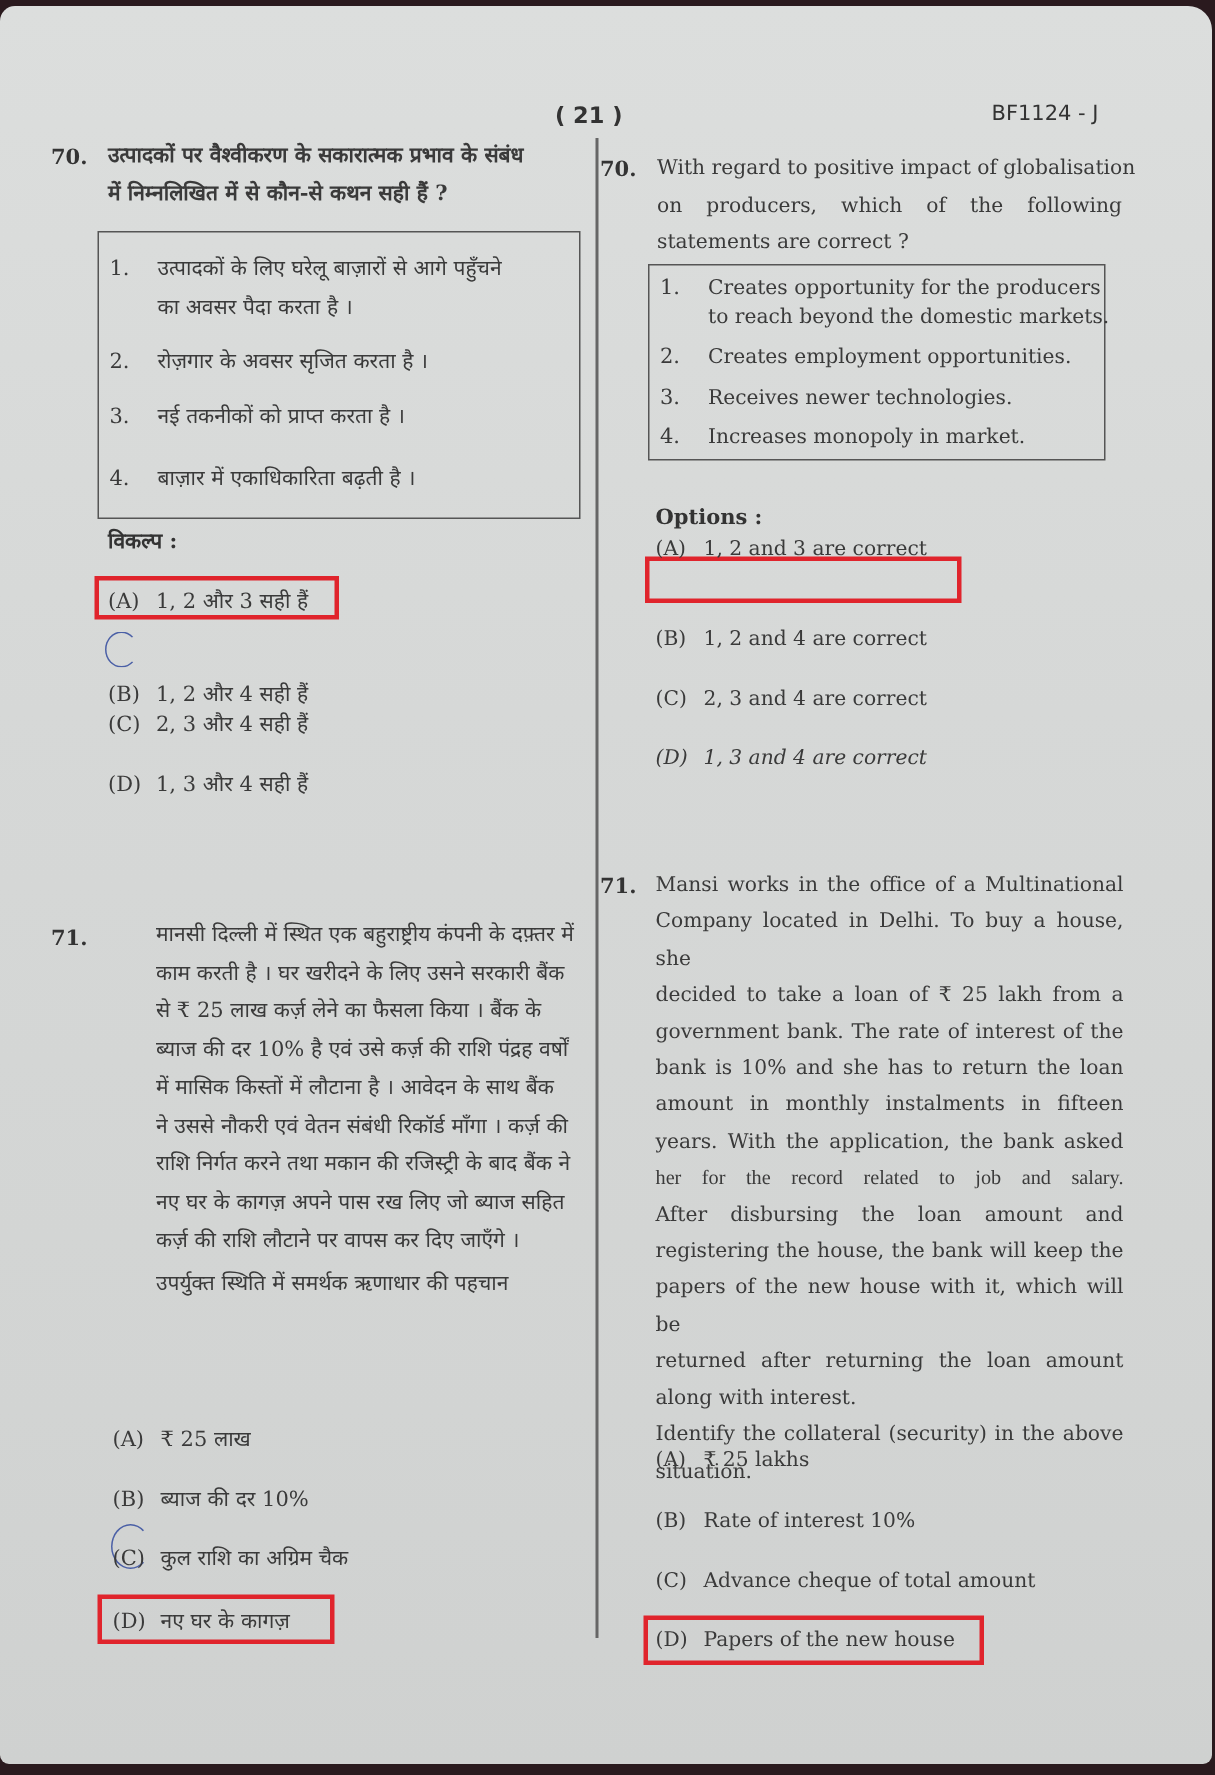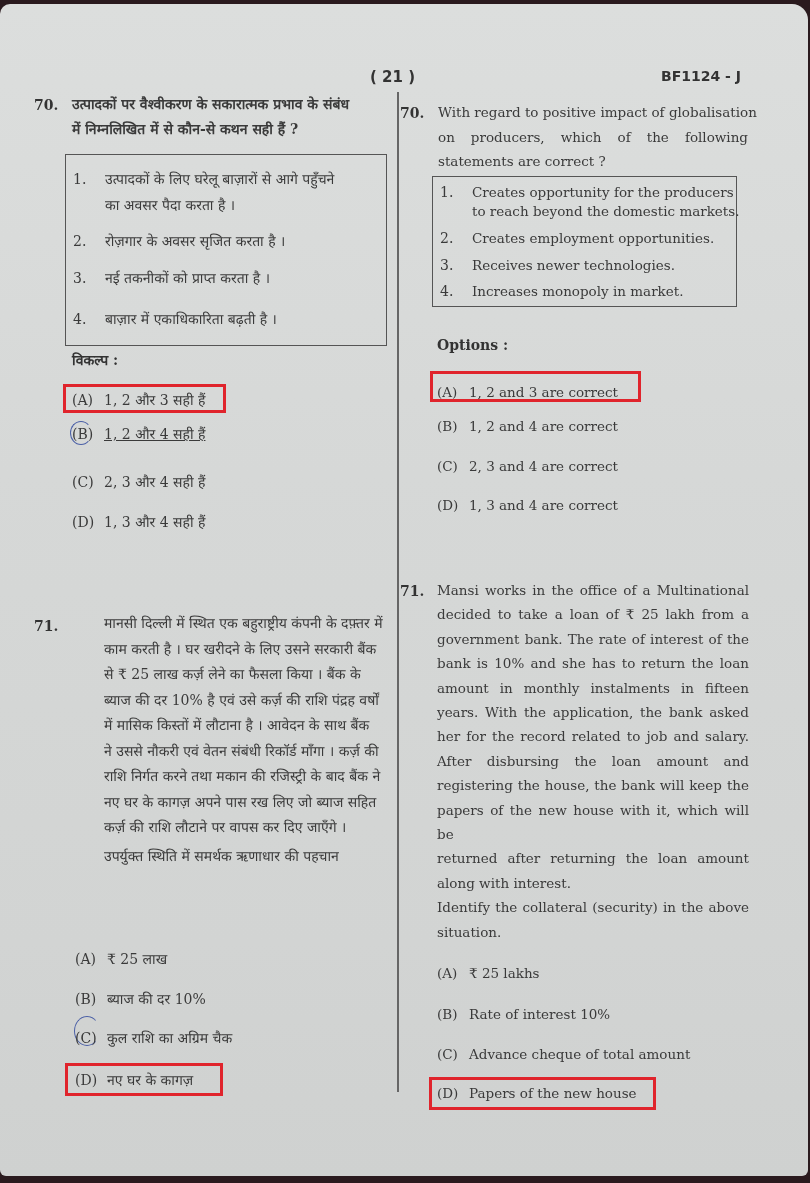--- a/index.html
+++ b/index.html
@@ -14,21 +14,21 @@
     position: absolute; left: 0; top: 4px; width: 808px; height: 1172px;
     background: linear-gradient(180deg, #dcdedd 0%, #d6d8d7 40%, #d2d4d3 80%, #cfd1d0 100%);
     border-radius: 10px 16px 6px 6px;
   }
   .header-num {
     position: absolute; left: 370px; top: 64px;
     font-family: "DejaVu Sans", sans-serif; font-size: 15px; font-weight: bold; color: #333;
   }
   .header-code {
     position: absolute; left: 661px; top: 64px;
-    font-family: "DejaVu Sans", sans-serif; font-size: 14px; font-weight: bold; color: #333;
+    font-family: "DejaVu Sans", sans-serif; font-size: 14px; font-weight: normal; color: #333;
   }
   .divider {
     position: absolute; left: 397px; top: 88px; width: 1.5px; height: 1000px; background: #666;
   }
   .qnum { position: absolute; font-weight: bold; font-size: 14px; color: #333; }
   .qtext { position: absolute; font-size: 14px; line-height: 24.5px; text-align: justify; }
   .qtext.en { font-size: 13.5px; }
   .stmt-box {
     position: absolute; border: 1.3px solid #555; box-sizing: border-box;
   }
@@ -83,21 +83,21 @@
         <span class="t" style="white-space:nowrap;">बाज़ार में एकाधिकारिता बढ़ती है ।</span>
       </div>
 
       <div class="opt-label" style="left:72px; top:346px;">विकल्प :</div>
 
       <div class="hl" style="left:63px; top:380px; width:163px; height:29px;"></div>
       <div class="opt" style="left:72px; top:386px;">
         <span class="l">(A)</span><span>1, 2 और 3 सही हैं</span>
       </div>
       <div class="pen" style="left:70px; top:417px; width:20px; height:22px;"></div>
-      <div class="opt" style="left:72px; top:420px;text-decoration:underline;">
+      <div class="opt" style="left:72px; top:448px;">
         <span class="l">(B)</span><span>1, 2 और 4 सही हैं</span>
       </div>
       <div class="opt" style="left:72px; top:468px;">
         <span class="l">(C)</span><span>2, 3 और 4 सही हैं</span>
       </div>
       <div class="opt" style="left:72px; top:508px;">
         <span class="l">(D)</span><span>1, 3 और 4 सही हैं</span>
       </div>
     </div>
 
@@ -158,44 +158,45 @@
         <span class="t" style="white-space:nowrap; font-size:13.5px;">Receives newer technologies.</span>
       </div>
       <div class="stmt" style="left:440px; top:278px; width:295px;">
         <span class="n">4.</span>
         <span class="t" style="white-space:nowrap; font-size:13.5px;">Increases monopoly in market.</span>
       </div>
 
       <div class="opt-label" style="left:437px; top:333px;">Options :</div>
 
       <div class="hl" style="left:430px; top:367px; width:211px; height:31px;"></div>
-      <div class="opt" style="left:437px; top:380px; font-size:13.5px;">
+      <div class="opt" style="left:437px; top:354px; font-size:13.5px;">
         <span class="l">(A)</span><span>1, 2 and 3 are correct</span>
       </div>
       <div class="opt" style="left:437px; top:414px; font-size:13.5px;">
         <span class="l">(B)</span><span>1, 2 and 4 are correct</span>
       </div>
       <div class="opt" style="left:437px; top:454px; font-size:13.5px;">
         <span class="l">(C)</span><span>2, 3 and 4 are correct</span>
       </div>
-      <div class="opt" style="left:437px; top:493px; font-size:13.5px;">
+      <div class="opt" style="left:437px; top:493px; font-size:13.5px;font-style:italic;">
         <span class="l">(D)</span><span>1, 3 and 4 are correct</span>
       </div>
     </div>
 
     <div>
       <div class="qnum" style="left:400px; top:579px;">71.</div>
       <div class="qtext en" style="left:437px; top:574px; width:312px; line-height:24.4px;">
         <div style="text-align-last:justify;">Mansi works in the office of a Multinational</div>
+        <div style="text-align-last:justify;">Company located in Delhi. To buy a house, she</div>
         <div style="text-align-last:justify;">decided to take a loan of ₹ 25 lakh from a</div>
         <div style="text-align-last:justify;">government bank. The rate of interest of the</div>
         <div style="text-align-last:justify;">bank is 10% and she has to return the loan</div>
         <div style="text-align-last:justify;">amount in monthly instalments in fifteen</div>
         <div style="text-align-last:justify;">years. With the application, the bank asked</div>
-        <div style="text-align-last:justify;">her for the record related to job and salary.</div>
+        <div style="text-align-last:justify;font-family:Liberation Serif, serif;">her for the record related to job and salary.</div>
         <div style="text-align-last:justify;">After disbursing the loan amount and</div>
         <div style="text-align-last:justify;">registering the house, the bank will keep the</div>
         <div style="text-align-last:justify;">papers of the new house with it, which will be</div>
         <div style="text-align-last:justify;">returned after returning the loan amount</div>
         <div>along with interest.</div>
         <div style="text-align-last:justify;">Identify the collateral (security) in the above</div>
         <div>situation.</div>
       </div>
 
       <div class="opt" style="left:437px; top:961px; font-size:13.5px;">

